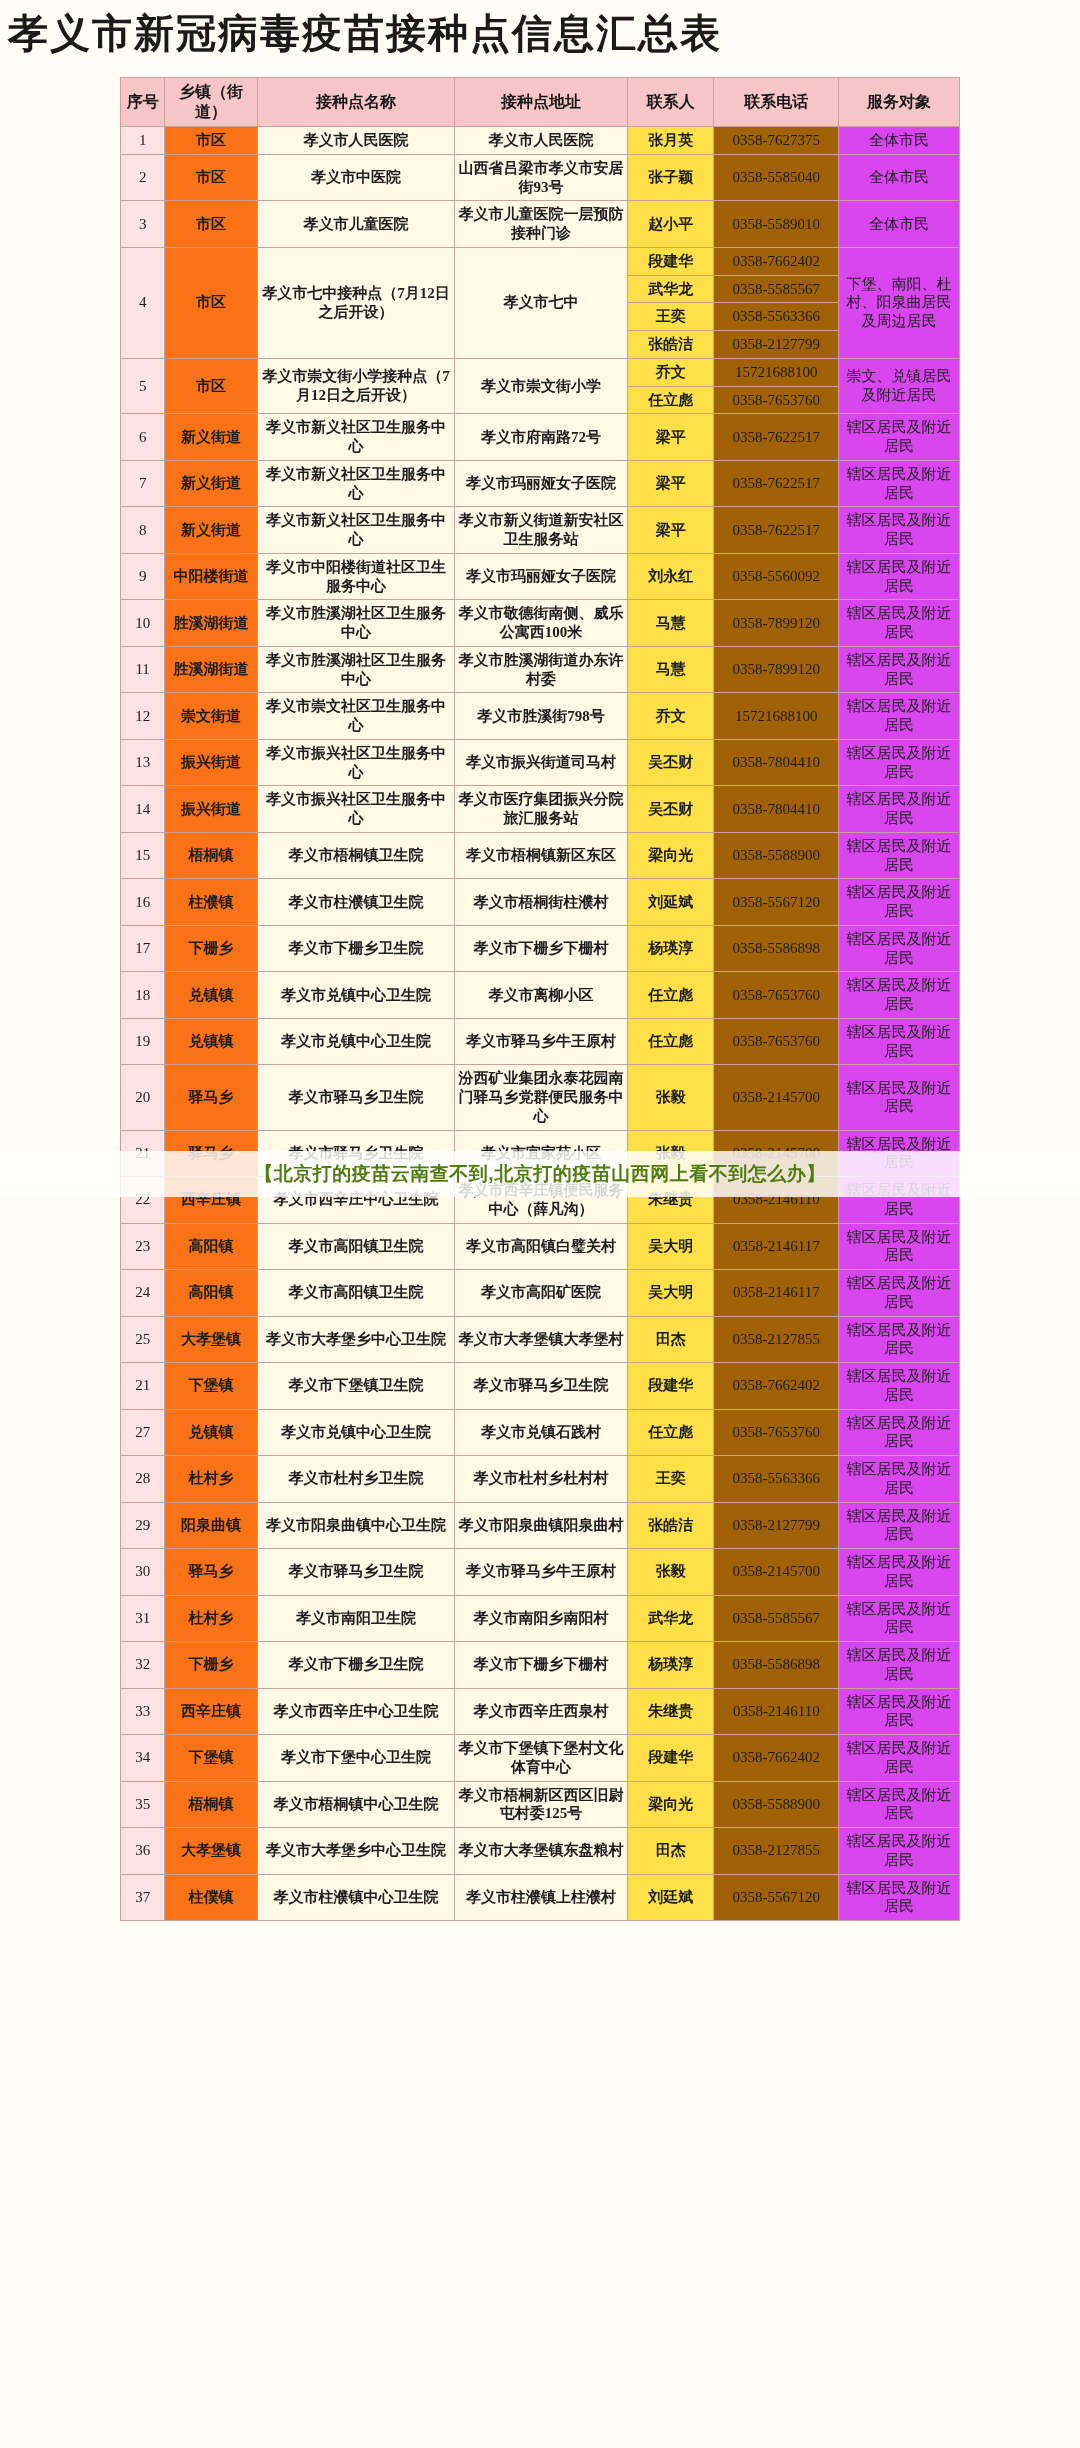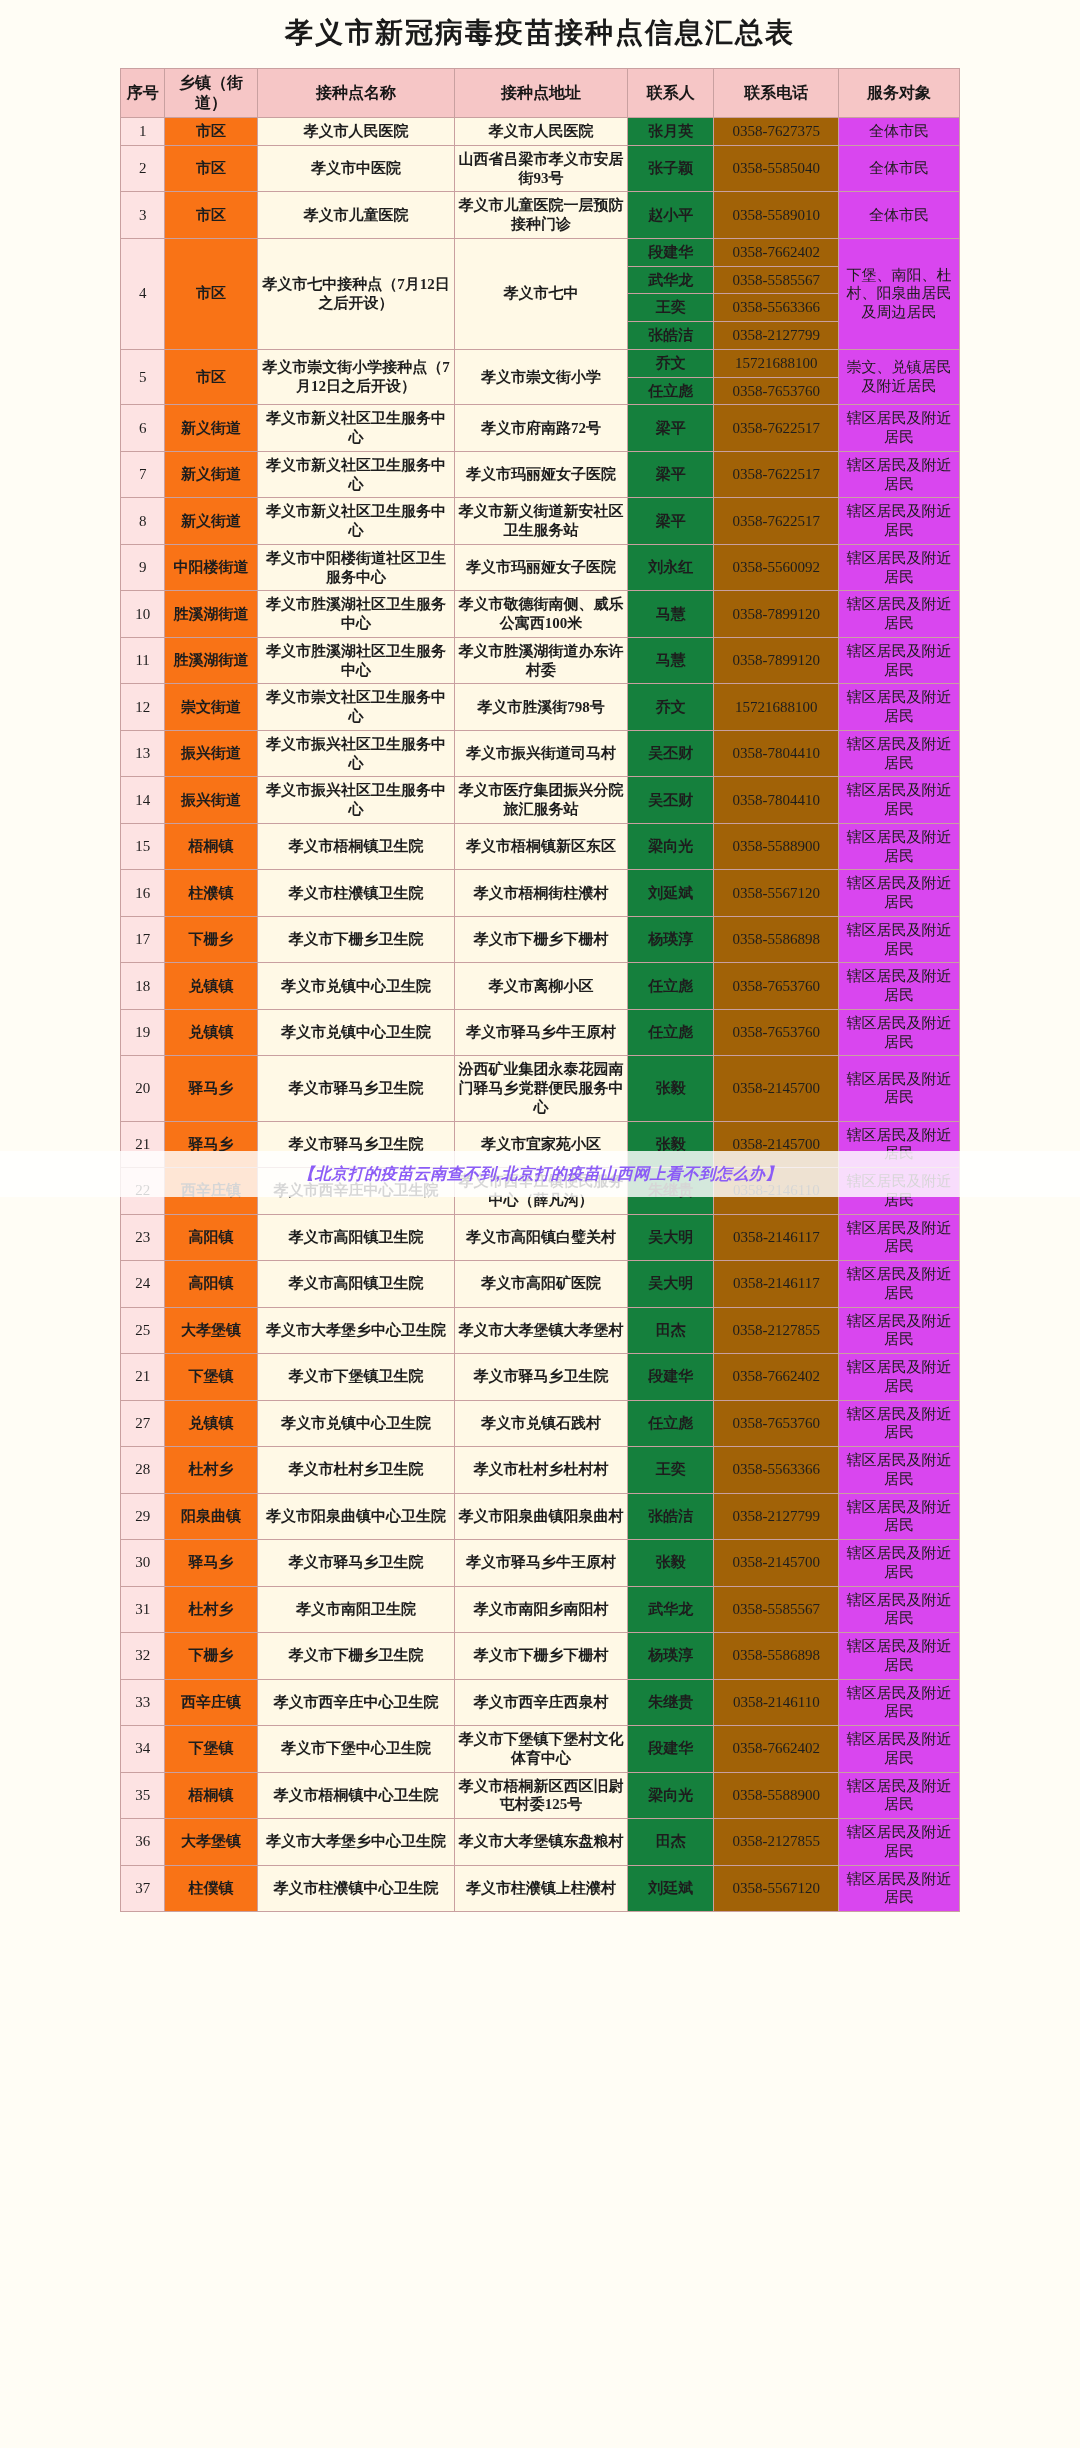--- a/index.html
+++ b/index.html
@@ -13,26 +13,25 @@
     font-family: "Liberation Serif", "DejaVu Serif", serif;
     position: relative;
   }
   .page {
     width: 1080px;
     position: relative;
     box-sizing: border-box;
     padding: 0 8px;
   }
   .doc-title {
-    text-align: center;
-    font-size: 28px;
+    font-size: 40px;
     font-weight: bold;
     color: #1a1a1a;
     letter-spacing: 2px;
-    padding: 14px 0 16px 0;
+    padding: 6px 0 16px 0;
     font-family: "Liberation Serif", "DejaVu Serif", serif;
   }
   table.vax {
     border-collapse: collapse;
     width: 840px;
     margin: 0 auto;
     table-layout: fixed;
     background: #fff;
   }
   table.vax th, table.vax td {
@@ -58,44 +57,43 @@
   col.c2 { width: 196px; }
   col.c3 { width: 172px; }
   col.c4 { width: 86px; }
   col.c5 { width: 124px; }
   col.c6 { width: 120px; }
 
   td.idx { background: #fde3e3; font-size: 16px; }
   td.town { background: #f97316; font-weight: bold; }
   td.site { background: #fff9e6; font-weight: bold; }
   td.addr { background: #fff9e6; font-weight: bold; }
-  td.person { background: #15803d; font-weight: bold; }
+  td.person { background: #fde047; font-weight: bold; }
   td.phone { background: #a16207; }
   td.target { background: #d946ef; }
 
   
   .watermark {
     position: absolute;
     left: 0;
     right: 0;
     top: 1151px;
     height: 46px;
     background: rgba(255,255,255,0.82);
     display: flex;
     align-items: center;
     justify-content: center;
     pointer-events: none;
   }
   .watermark span {
-    font-size: 16px;
+    font-size: 19px;
     font-weight: bold;
-    color: #8b5cf6;
+    color: #4d7c0f;
     font-family: "Liberation Sans", sans-serif;
     letter-spacing: 0.5px;
-    font-style: italic;
   }
 </style>
 </head>
 <body>
 
 <div class="page">
 
   <div class="doc-title">孝义市新冠病毒疫苗接种点信息汇总表</div>
 
   <table class="vax">

